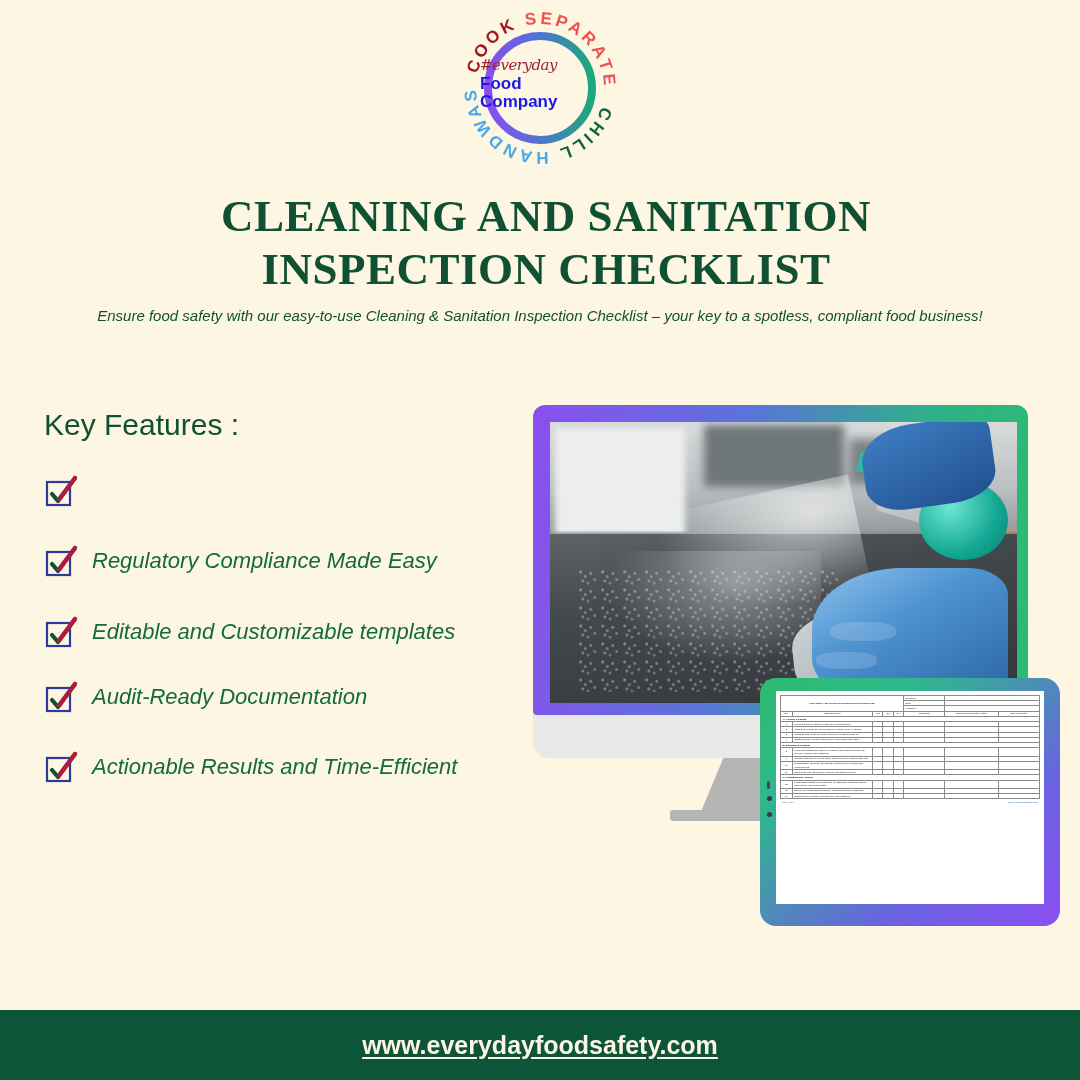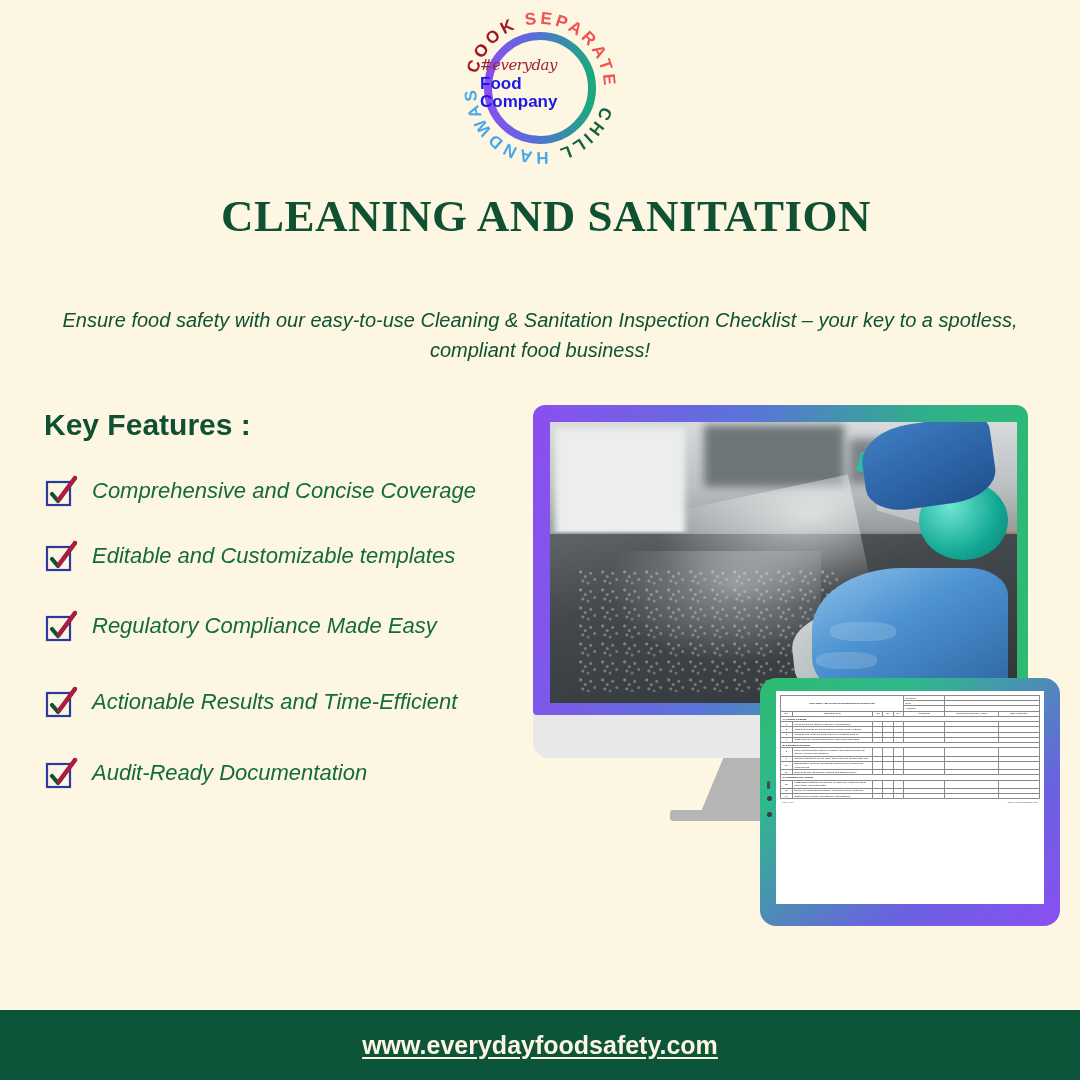--- a/index.html
+++ b/index.html
@@ -41,29 +41,29 @@
     font-size:45px;
     line-height:1.17;
     color:#0f5132;
     letter-spacing:0.5px;
   }
   #subtitle{
     position:absolute; left:40px; top:305px; width:1000px;
     text-align:center;
     font-family:"Liberation Sans", sans-serif;
     font-style:italic;
-    font-size:20px;
+    font-size:15px;
     line-height:1.52;
     color:#0f5132;
   }
 
   
   #features-heading{
     position:absolute; left:44px; top:408px;
-    font-weight:bold; font-size:30px; color:#0f5132;
+    font-weight:normal; font-size:30px; color:#0f5132;
     font-family:"Liberation Sans", sans-serif;
   }
   #features-list{
     position:absolute; left:44px; top:458px; width:470px;
   }
   .feature-row{
     display:flex; align-items:center; gap:14px;
     height:65px;
   }
   .feature-row.gap-lg{ height:76px; }
@@ -244,82 +244,82 @@
     </text>
   </svg>
   <div id="logo-inner-text">
     <div class="logo-script">#everyday</div>
     <div class="logo-brand">Food Company</div>
   </div>
 </div>
 
 <h1 id="page-title">
   <span>CLEANING AND SANITATION</span><br>
+  <span>INSPECTION CHECKLIST</span>
 </h1>
 
 <p id="subtitle">Ensure food safety with our easy-to-use Cleaning &amp; Sanitation Inspection Checklist – your key to a spotless, compliant food business!</p>
 
 <h2 id="features-heading">Key Features :</h2>
 
 <div id="features-list">
 
   <div class="feature-row">
     <span class="check-icon">
       <svg width="34" height="34" viewBox="0 0 34 34">
         <rect x="3" y="8" width="23" height="23" fill="#fdf6e3" stroke="#2b3a9c" stroke-width="2.2"></rect>
         <path d="M 8 20 L 14 27 L 31 4" fill="none" stroke="#0f5132" stroke-width="4.2" stroke-linecap="round" stroke-linejoin="round"></path>
         <path d="M 15 25.5 L 31 4" fill="none" stroke="#b3193f" stroke-width="4.2" stroke-linecap="round"></path>
       </svg>
     </span>
-    <span class="feature-label">Comprehensive and Concise Coverage</span>
+  </div>
+
+  <div class="feature-row gap-lg">
+    <span class="check-icon">
+      <svg width="34" height="34" viewBox="0 0 34 34">
+        <rect x="3" y="8" width="23" height="23" fill="#fdf6e3" stroke="#2b3a9c" stroke-width="2.2"></rect>
+        <path d="M 8 20 L 14 27 L 31 4" fill="none" stroke="#0f5132" stroke-width="4.2" stroke-linecap="round" stroke-linejoin="round"></path>
+        <path d="M 15 25.5 L 31 4" fill="none" stroke="#b3193f" stroke-width="4.2" stroke-linecap="round"></path>
+      </svg>
+    </span>
+    <span class="feature-label">Regulatory Compliance Made Easy</span>
   </div>
 
   <div class="feature-row">
     <span class="check-icon">
       <svg width="34" height="34" viewBox="0 0 34 34">
         <rect x="3" y="8" width="23" height="23" fill="#fdf6e3" stroke="#2b3a9c" stroke-width="2.2"></rect>
         <path d="M 8 20 L 14 27 L 31 4" fill="none" stroke="#0f5132" stroke-width="4.2" stroke-linecap="round" stroke-linejoin="round"></path>
         <path d="M 15 25.5 L 31 4" fill="none" stroke="#b3193f" stroke-width="4.2" stroke-linecap="round"></path>
       </svg>
     </span>
     <span class="feature-label">Editable and Customizable templates</span>
   </div>
 
-  <div class="feature-row gap-lg">
+
+  <div class="feature-row">
     <span class="check-icon">
       <svg width="34" height="34" viewBox="0 0 34 34">
         <rect x="3" y="8" width="23" height="23" fill="#fdf6e3" stroke="#2b3a9c" stroke-width="2.2"></rect>
         <path d="M 8 20 L 14 27 L 31 4" fill="none" stroke="#0f5132" stroke-width="4.2" stroke-linecap="round" stroke-linejoin="round"></path>
         <path d="M 15 25.5 L 31 4" fill="none" stroke="#b3193f" stroke-width="4.2" stroke-linecap="round"></path>
       </svg>
     </span>
-    <span class="feature-label">Regulatory Compliance Made Easy</span>
-  </div>
-
+    <span class="feature-label">Audit-Ready Documentation</span>
+  </div>
 
   <div class="feature-row gap-lg">
     <span class="check-icon">
       <svg width="34" height="34" viewBox="0 0 34 34">
         <rect x="3" y="8" width="23" height="23" fill="#fdf6e3" stroke="#2b3a9c" stroke-width="2.2"></rect>
         <path d="M 8 20 L 14 27 L 31 4" fill="none" stroke="#0f5132" stroke-width="4.2" stroke-linecap="round" stroke-linejoin="round"></path>
         <path d="M 15 25.5 L 31 4" fill="none" stroke="#b3193f" stroke-width="4.2" stroke-linecap="round"></path>
       </svg>
     </span>
     <span class="feature-label">Actionable Results and Time-Efficient</span>
-  </div>
-
-  <div class="feature-row">
-    <span class="check-icon">
-      <svg width="34" height="34" viewBox="0 0 34 34">
-        <rect x="3" y="8" width="23" height="23" fill="#fdf6e3" stroke="#2b3a9c" stroke-width="2.2"></rect>
-        <path d="M 8 20 L 14 27 L 31 4" fill="none" stroke="#0f5132" stroke-width="4.2" stroke-linecap="round" stroke-linejoin="round"></path>
-        <path d="M 15 25.5 L 31 4" fill="none" stroke="#b3193f" stroke-width="4.2" stroke-linecap="round"></path>
-      </svg>
-    </span>
-    <span class="feature-label">Audit-Ready Documentation</span>
   </div>
 
 </div>
 
 <div id="device-area">
 
   <div id="monitor-stand"></div>
   <div id="monitor-base"></div>
   <div id="monitor-chin"></div>
 

